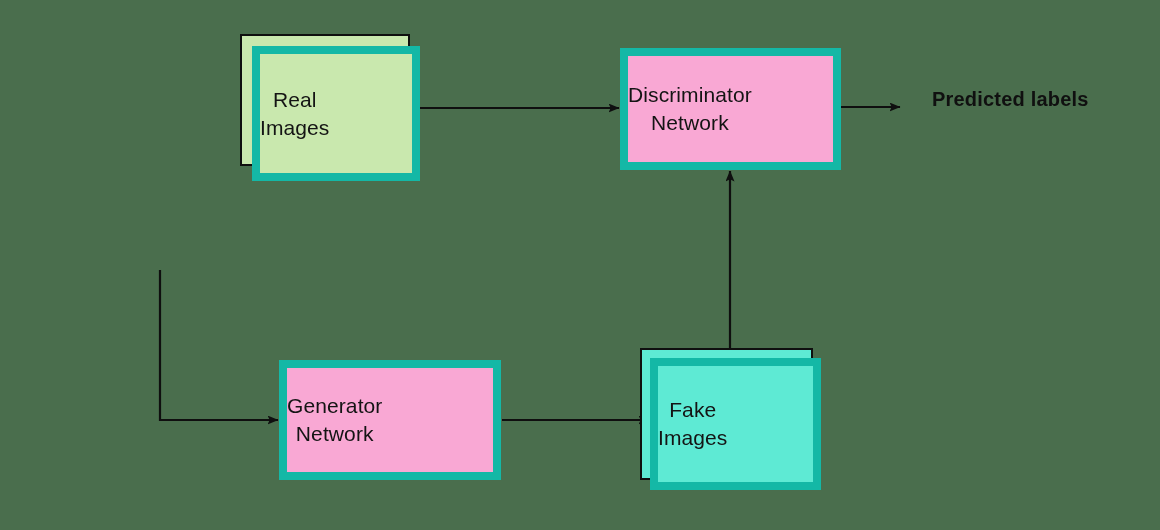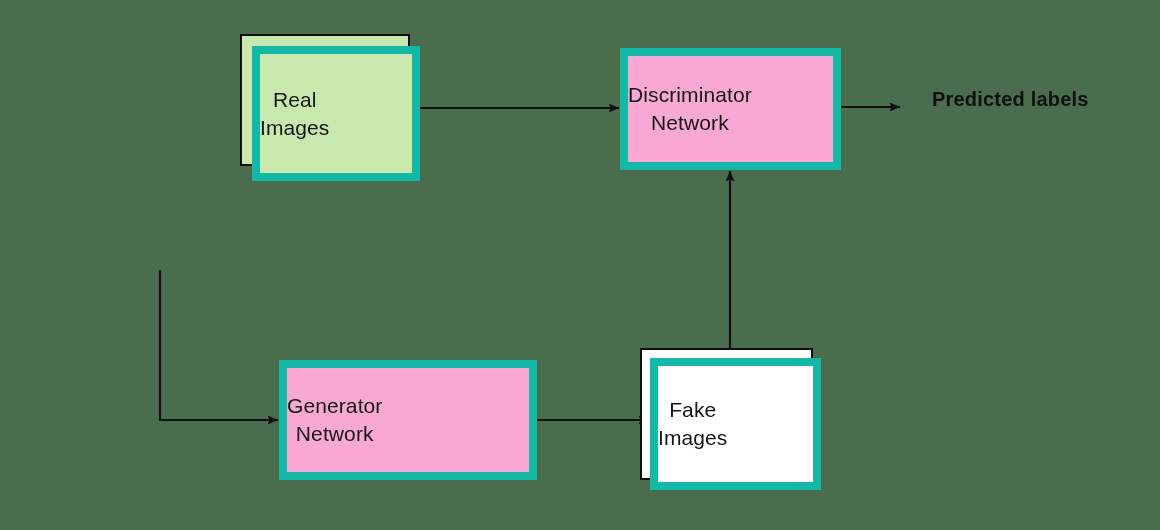--- a/index.html
+++ b/index.html
@@ -53,31 +53,31 @@
     position: absolute;
     color: #101010;
     font-size: 20px;
     font-weight: 700;
     white-space: nowrap;
     letter-spacing: 0.2px;
   }
   
   .fill-green { background: #c9e8ae; }
   .fill-orange { background: #f9a8d4; }
-  .fill-red { background: #ffffff; }
+  .fill-red { background: #5eead4; }
 
   
   #real-back   { left: 240px; top: 34px;  width: 170px; height: 132px; }
   #real-front  { left: 252px; top: 46px;  width: 168px; height: 135px; }
   
   #fake-back   { left: 640px; top: 348px; width: 173px; height: 132px; }
   #fake-front  { left: 650px; top: 358px; width: 171px; height: 132px; }
   
   #discriminator { left: 620px; top: 48px;  width: 221px; height: 122px; }
-  #generator     { left: 279px; top: 360px; width: 258px; height: 120px; }
+  #generator     { left: 279px; top: 360px; width: 222px; height: 120px; }
 </style>
 </head>
 <body>
 
 <div id="diagram">
 
   <svg class="layer" viewBox="0 0 1160 530">
     <defs>
       <marker id="arrowhead" markerWidth="11" markerHeight="9" refX="10.5" refY="4.5" orient="auto" markerUnits="userSpaceOnUse">
         <path d="M0,0 L11,4.5 L0,9 L2.2,4.5 Z" fill="#0f0f0f"></path>

